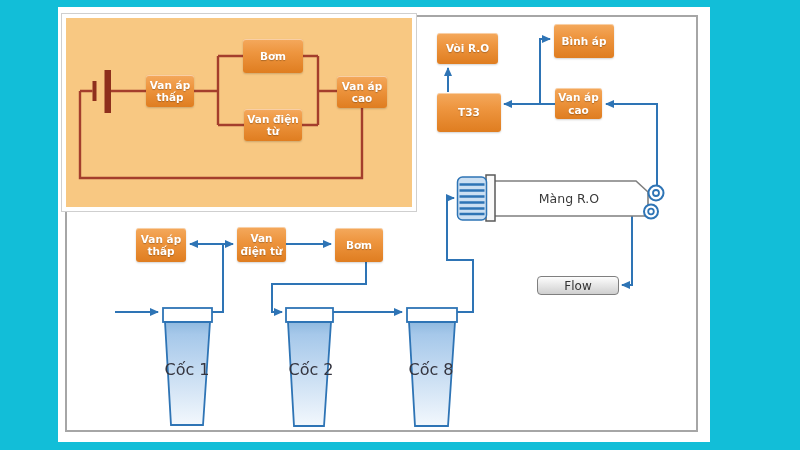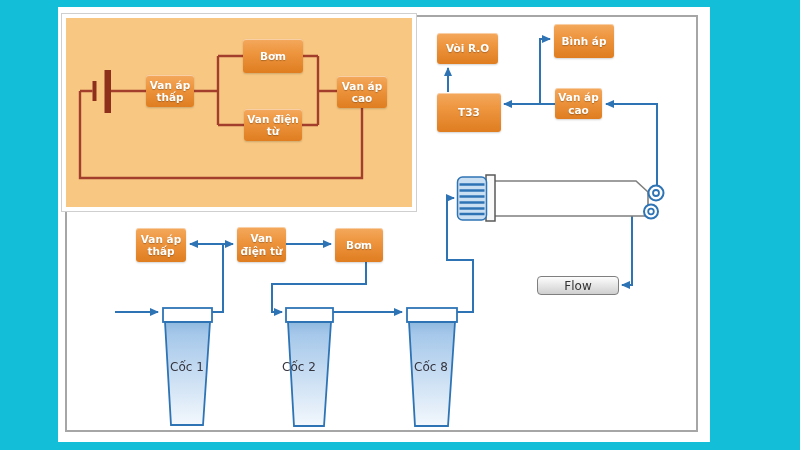--- a/index.html
+++ b/index.html
@@ -16,21 +16,21 @@
         background:linear-gradient(180deg,#F4A95D 0%,#EE9640 38%,#DF7D20 100%);
         border-radius:3px;z-index:4;box-sizing:border-box;
         box-shadow:inset 0 1px 0 rgba(255,255,255,.45),0 1px 2px rgba(0,0,0,.18);
         text-shadow:0 1px 1px rgba(0,0,0,.25);}
   .flowbox{position:absolute;left:537px;top:276px;width:82px;height:19px;z-index:4;
         display:flex;align-items:center;justify-content:center;font-size:12px;color:#333;
         background:linear-gradient(180deg,#FDFDFD,#CFCFCF);border:1px solid #7F7F7F;
         border-radius:4px;box-sizing:border-box;}
   .lbl{position:absolute;z-index:5;text-align:center;color:#35353F;}
   .membrane-lbl{left:517px;top:191px;width:104px;font-size:12.5px;color:#3A3A3A;}
-  .cup-lbl{width:60px;top:360px;font-size:12px;}
+  .cup-lbl{width:60px;top:360px;font-size:16px;}
 </style>
 </head>
 <body>
 
 <div class="stage">
 
   <div class="canvas"></div>
   <div class="graybox"></div>
   <div class="panel"></div>
 
@@ -132,17 +132,18 @@
       <span>Van điện từ</span>
     </div>
   <div class="obox" style="left:335px;top:228px;width:48px;height:34px">
       <span>Bơm</span>
     </div>
 
   <div class="flowbox">
       <span>Flow</span>
     </div>
 
+  <div class="lbl membrane-lbl">Màng R.O</div>
   <div class="lbl cup-lbl" style="left:157px">Cốc 1</div>
-  <div class="lbl cup-lbl" style="left:269px">Cốc 2</div>
+  <div class="lbl cup-lbl" style="left:281px">Cốc 2</div>
   <div class="lbl cup-lbl" style="left:401px">Cốc 8</div>
 
 </div>
 
 </body></html>

